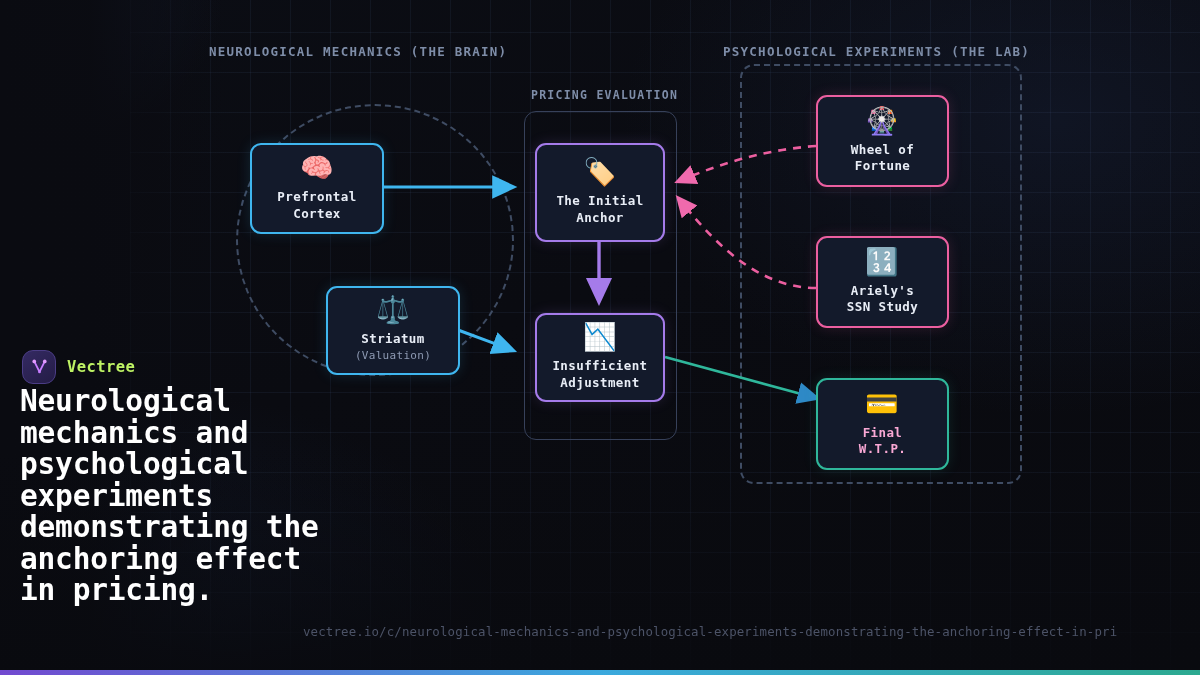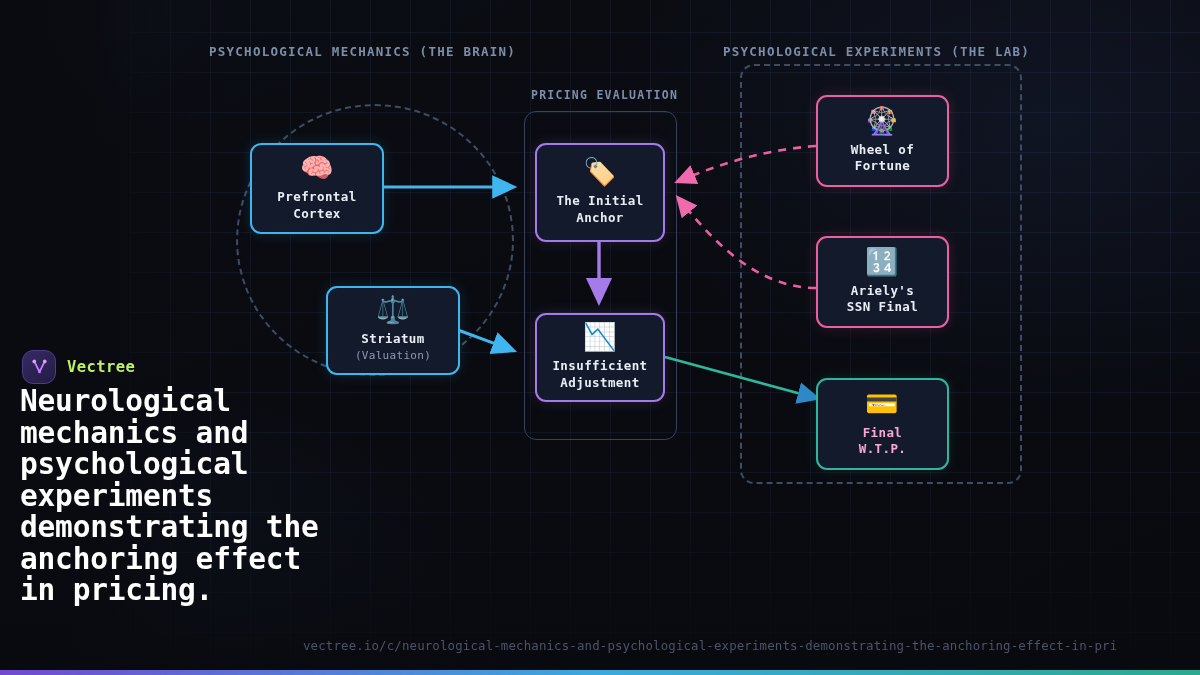--- a/index.html
+++ b/index.html
@@ -70,21 +70,21 @@
   .brandrow { position:absolute; left:22px; top:350px; display:flex; align-items:center; gap:11px; }
   .logo { width:34px; height:34px; border-radius:11px;
     background:linear-gradient(145deg,#342a62,#241c46);
     border:1px solid #4b3d86; display:flex; align-items:center; justify-content:center; }
   .brandname { color:#bef264; font-size:15.5px; font-weight:700; letter-spacing:.4px; }
 
   .headline { position:absolute; left:20px; top:386px; width:330px;
     color:#ffffff; font-size:29.5px; font-weight:700; line-height:1.07;
     letter-spacing:-0.2px; }
 
-  .urlbar { position:absolute; left:303px; bottom:22px; color:#4c5367;
+  .urlbar { position:absolute; left:303px; bottom:36px; color:#4c5367;
     font-size:12.4px; letter-spacing:.15px; white-space:nowrap; }
 
   .accentline { position:absolute; left:0; bottom:0; width:1200px; height:5px;
     background:linear-gradient(to right,#7b4fe0 0%,#3fb6ef 50%,#2fb79b 100%); opacity:.92; }
 </style>
 </head>
 <body>
 
 <div id="stage">
 
@@ -93,21 +93,21 @@
   <div class="bg-accent-tl"></div>
   <div class="bg-vignette"></div>
   <div class="bg-bottom"></div>
 
   <div class="dashed-ellipse" style="left:236px;top:104px;width:278px;height:272px;"></div>
 
   <div class="solid-rect" style="left:524px;top:111px;width:153px;height:329px;"></div>
 
   <div class="dashed-rect" style="left:740px;top:64px;width:282px;height:420px;"></div>
 
-  <div class="group-label" style="left:209px;top:44px;">PSYCHOLOGICAL MECHANICS (THE BRAIN)</div>
+  <div class="group-label" style="left:209px;top:44px;">NEUROLOGICAL MECHANICS (THE BRAIN)</div>
   <div class="group-label" style="left:531px;top:88px;font-size:11.5px;">PRICING EVALUATION</div>
   <div class="group-label" style="left:723px;top:44px;">PSYCHOLOGICAL EXPERIMENTS (THE LAB)</div>
 
   <svg class="edges">
     <defs>
       <marker id="ah-cyan" markerWidth="9" markerHeight="9" refX="6.6" refY="4.5" orient="auto">
         <path d="M0,0.6 L8.4,4.5 L0,8.4 Z" fill="#3fb6ef"></path>
       </marker>
       <marker id="ah-purple" markerWidth="9" markerHeight="9" refX="6.6" refY="4.5" orient="auto">
         <path d="M0,0.6 L8.4,4.5 L0,8.4 Z" fill="#a57bea"></path>
@@ -159,21 +159,21 @@
 
   <div class="node pink" style="left:816px;top:95px;width:133px;height:92px;">
     <div class="emoji">🎡</div>
     <div class="title">Wheel of
 Fortune</div>
   </div>
 
   <div class="node pink" style="left:816px;top:236px;width:133px;height:92px;">
     <div class="emoji">🔢</div>
     <div class="title">Ariely's
-SSN Final</div>
+SSN Study</div>
   </div>
 
   <div class="node teal" style="left:816px;top:378px;width:133px;height:92px;">
     <div class="emoji">💳</div>
     <div class="title">Final
 W.T.P.</div>
   </div>
 
   <div class="brandrow">
     <div class="logo">

